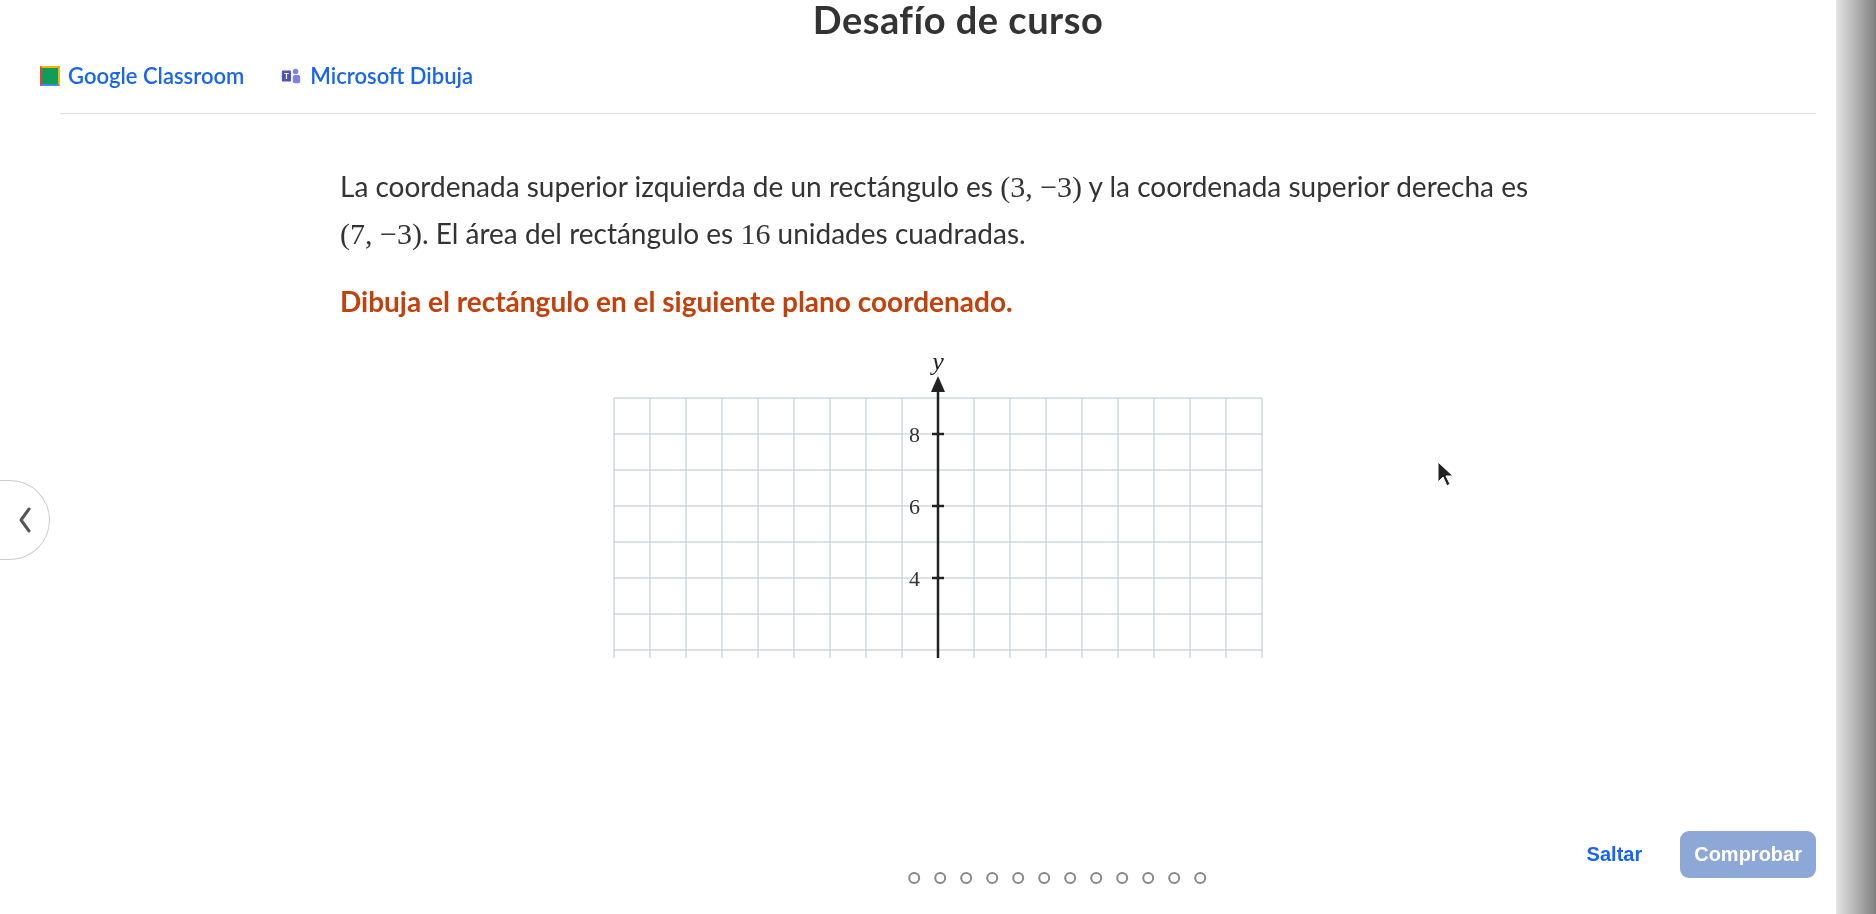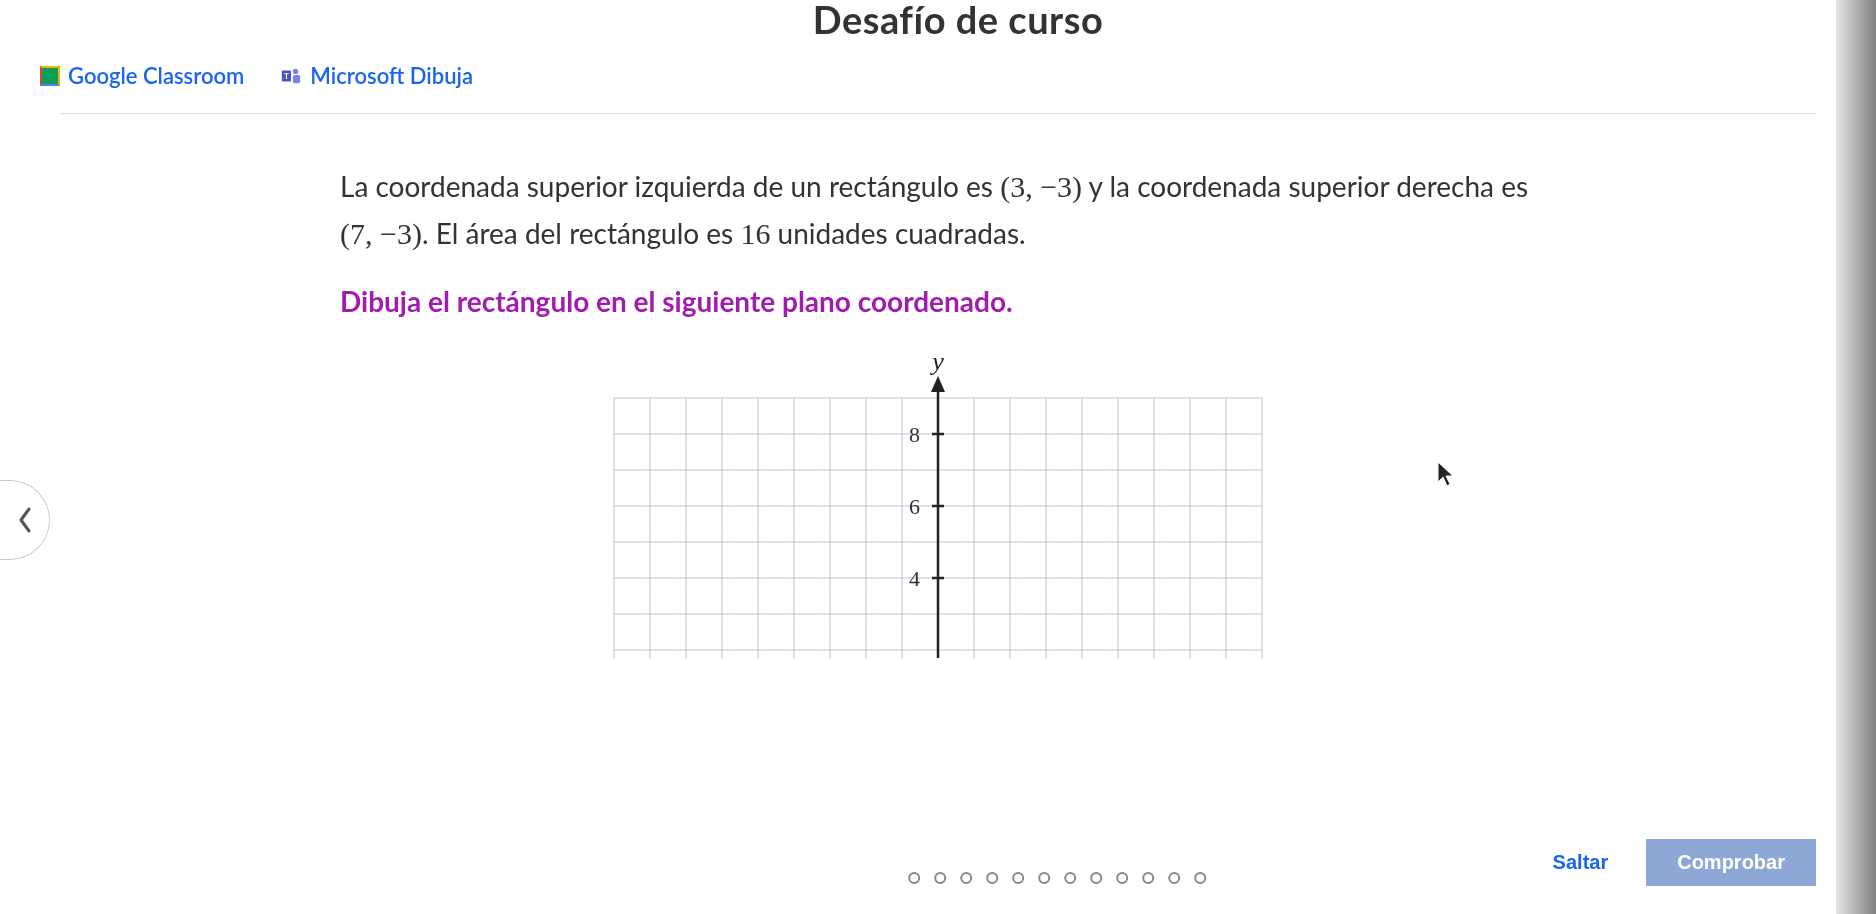--- a/index.html
+++ b/index.html
@@ -83,21 +83,21 @@
       line-height: 1.55;
       margin-bottom: 27px;
     }
     .problem-text .math {
       font-family: "Times New Roman", serif;
       font-size: 30px;
     }
     .instruction {
       font-size: 28px;
       font-weight: 700;
-      color: #a21caf;
+      color: #c2410c;
       margin-bottom: 40px;
     }
     .graph-container {
       display: flex;
       justify-content: center;
       margin-top: 10px;
     }
     .graph-svg {
       display: block;
     }
@@ -116,21 +116,21 @@
       justify-content: center;
       cursor: pointer;
       z-index: 10;
     }
     .nav-chevron svg {
       width: 20px;
       height: 30px;
     }
     .footer {
       position: absolute;
-      bottom: 8px;
+      bottom: 16px;
       left: 0;
       right: 0;
       padding: 12px 60px 20px;
       display: flex;
       align-items: center;
       justify-content: flex-end;
       gap: 20px;
     }
     .progress-dots {
       position: absolute;
@@ -155,22 +155,22 @@
       font-weight: 600;
       cursor: pointer;
       padding: 10px 18px;
     }
     .check-btn {
       background: #8da7d6;
       color: #fff;
       border: none;
       font-size: 20px;
       font-weight: 600;
-      padding: 12px 31px;
-      border-radius: 1px;
+      padding: 12px 14px;
+      border-radius: 9px;
       cursor: pointer;
     }
     .cursor {
       position: absolute;
       top: 460px;
       right: 420px;
       width: 20px;
       height: 28px;
       z-index: 100;
     }

